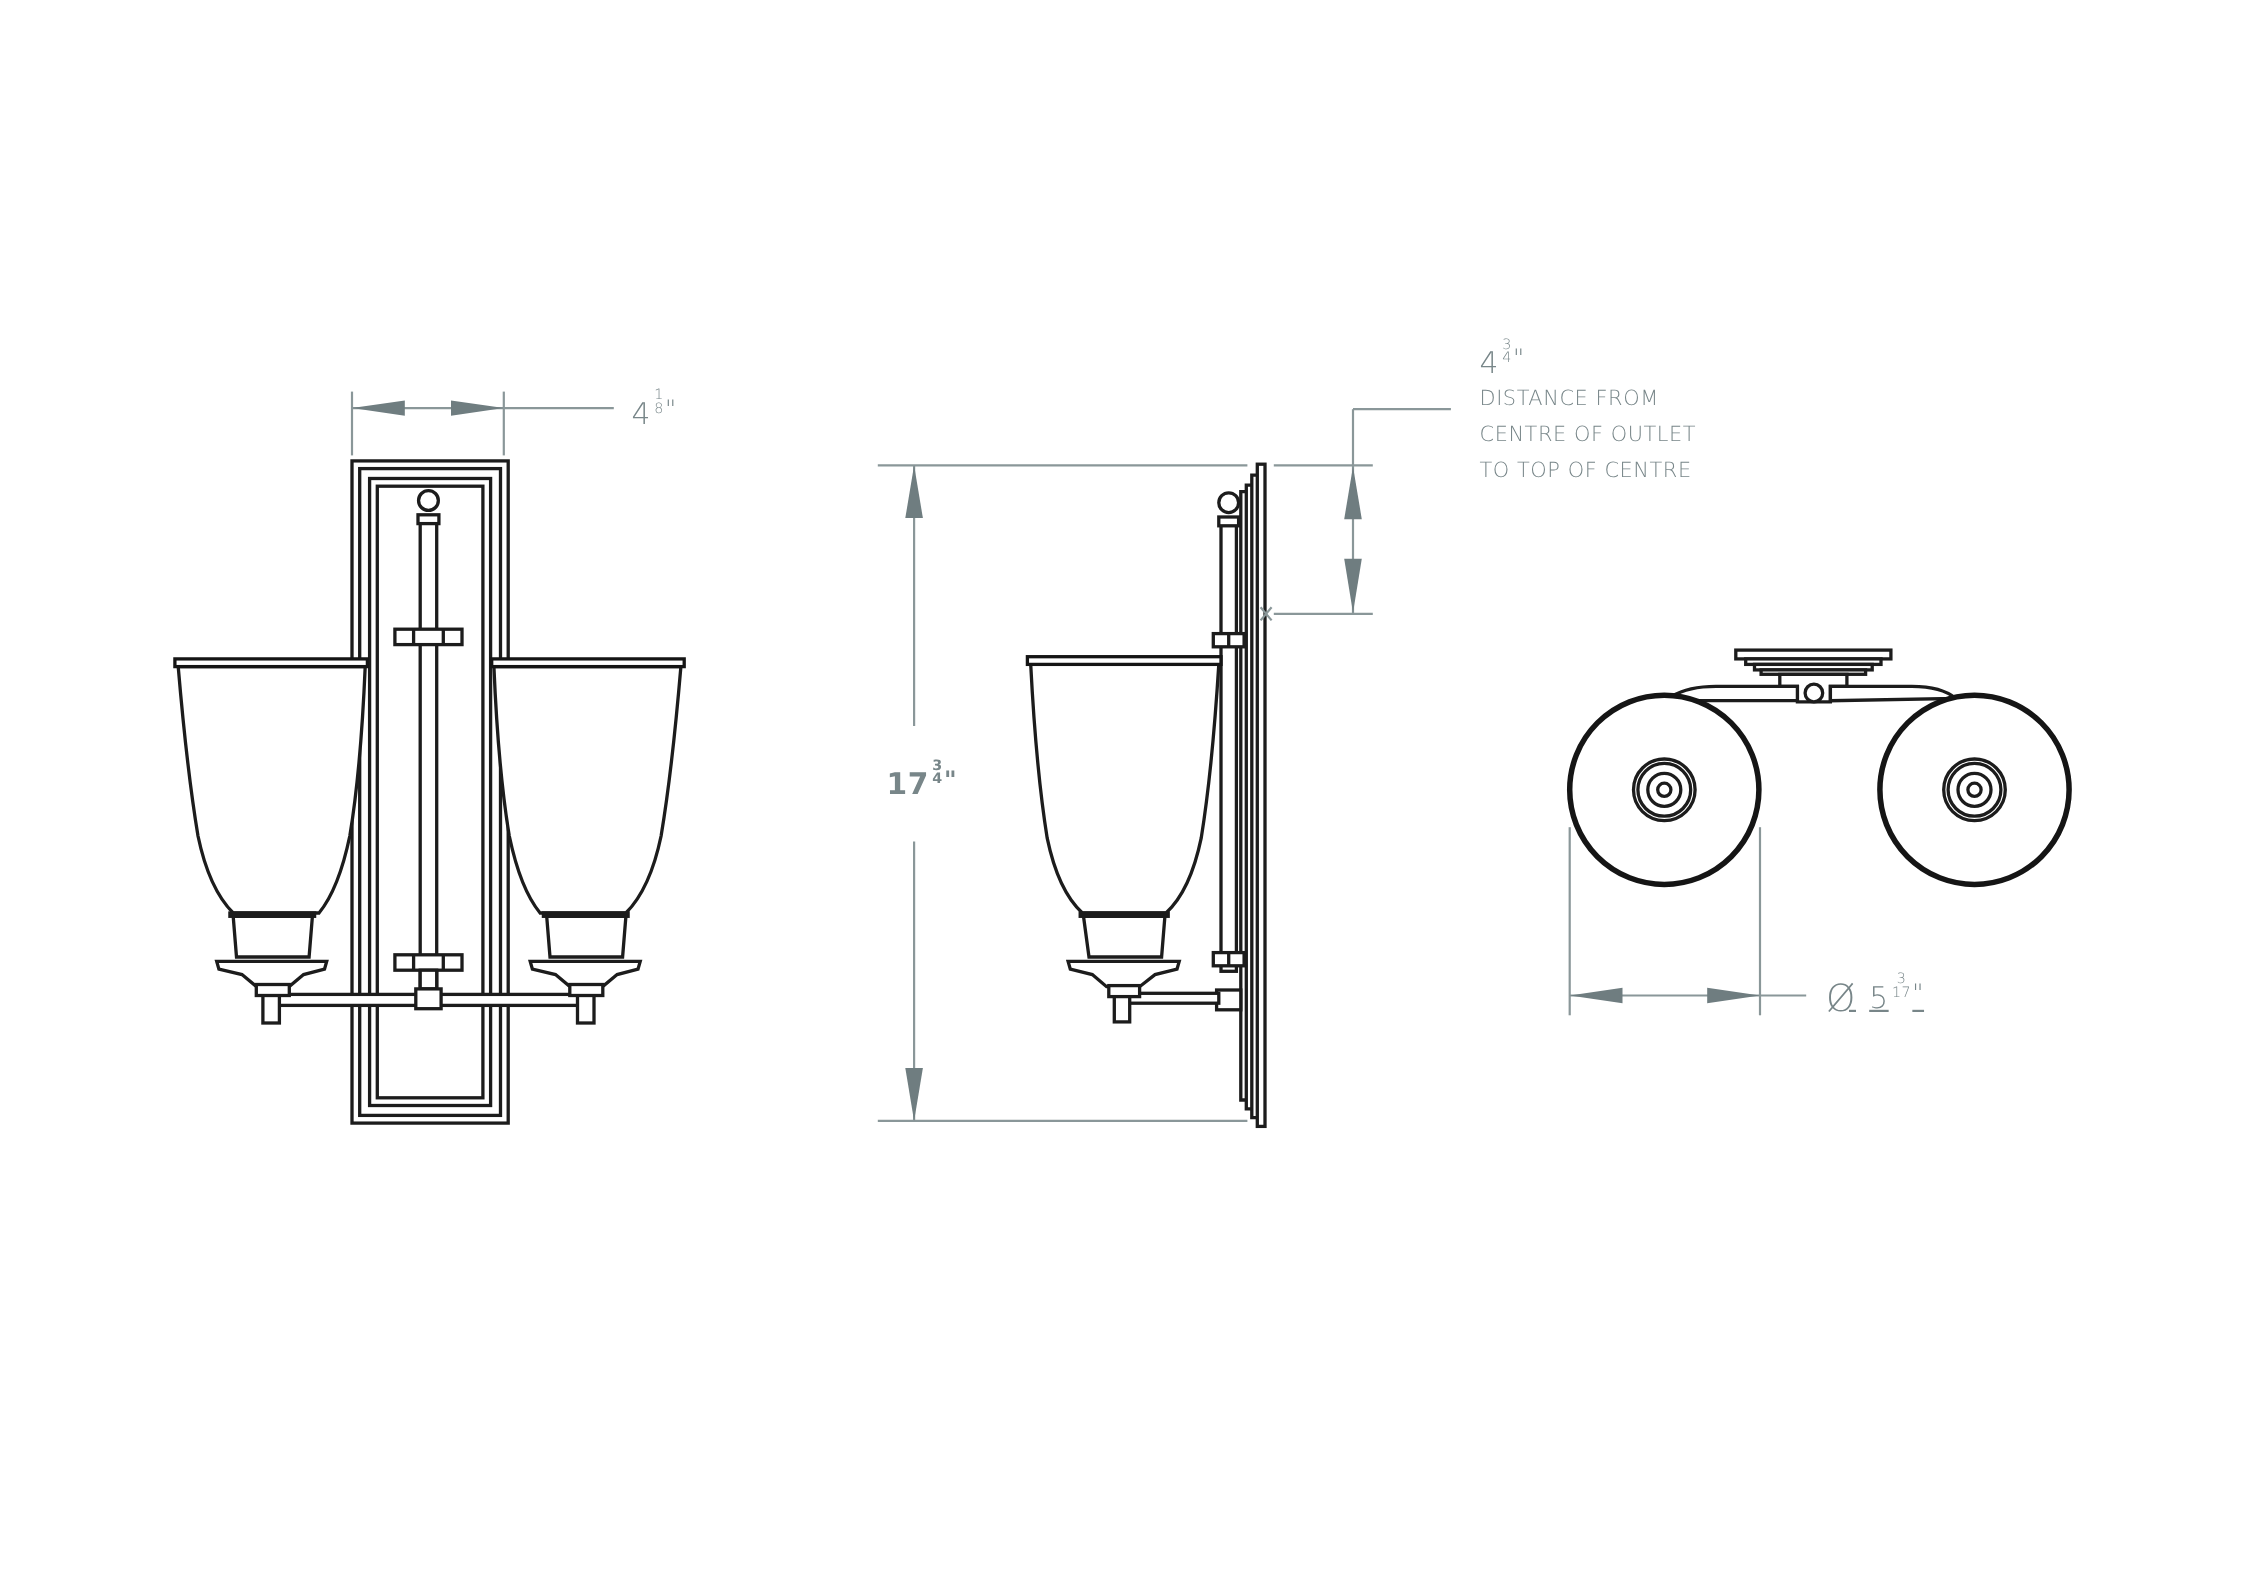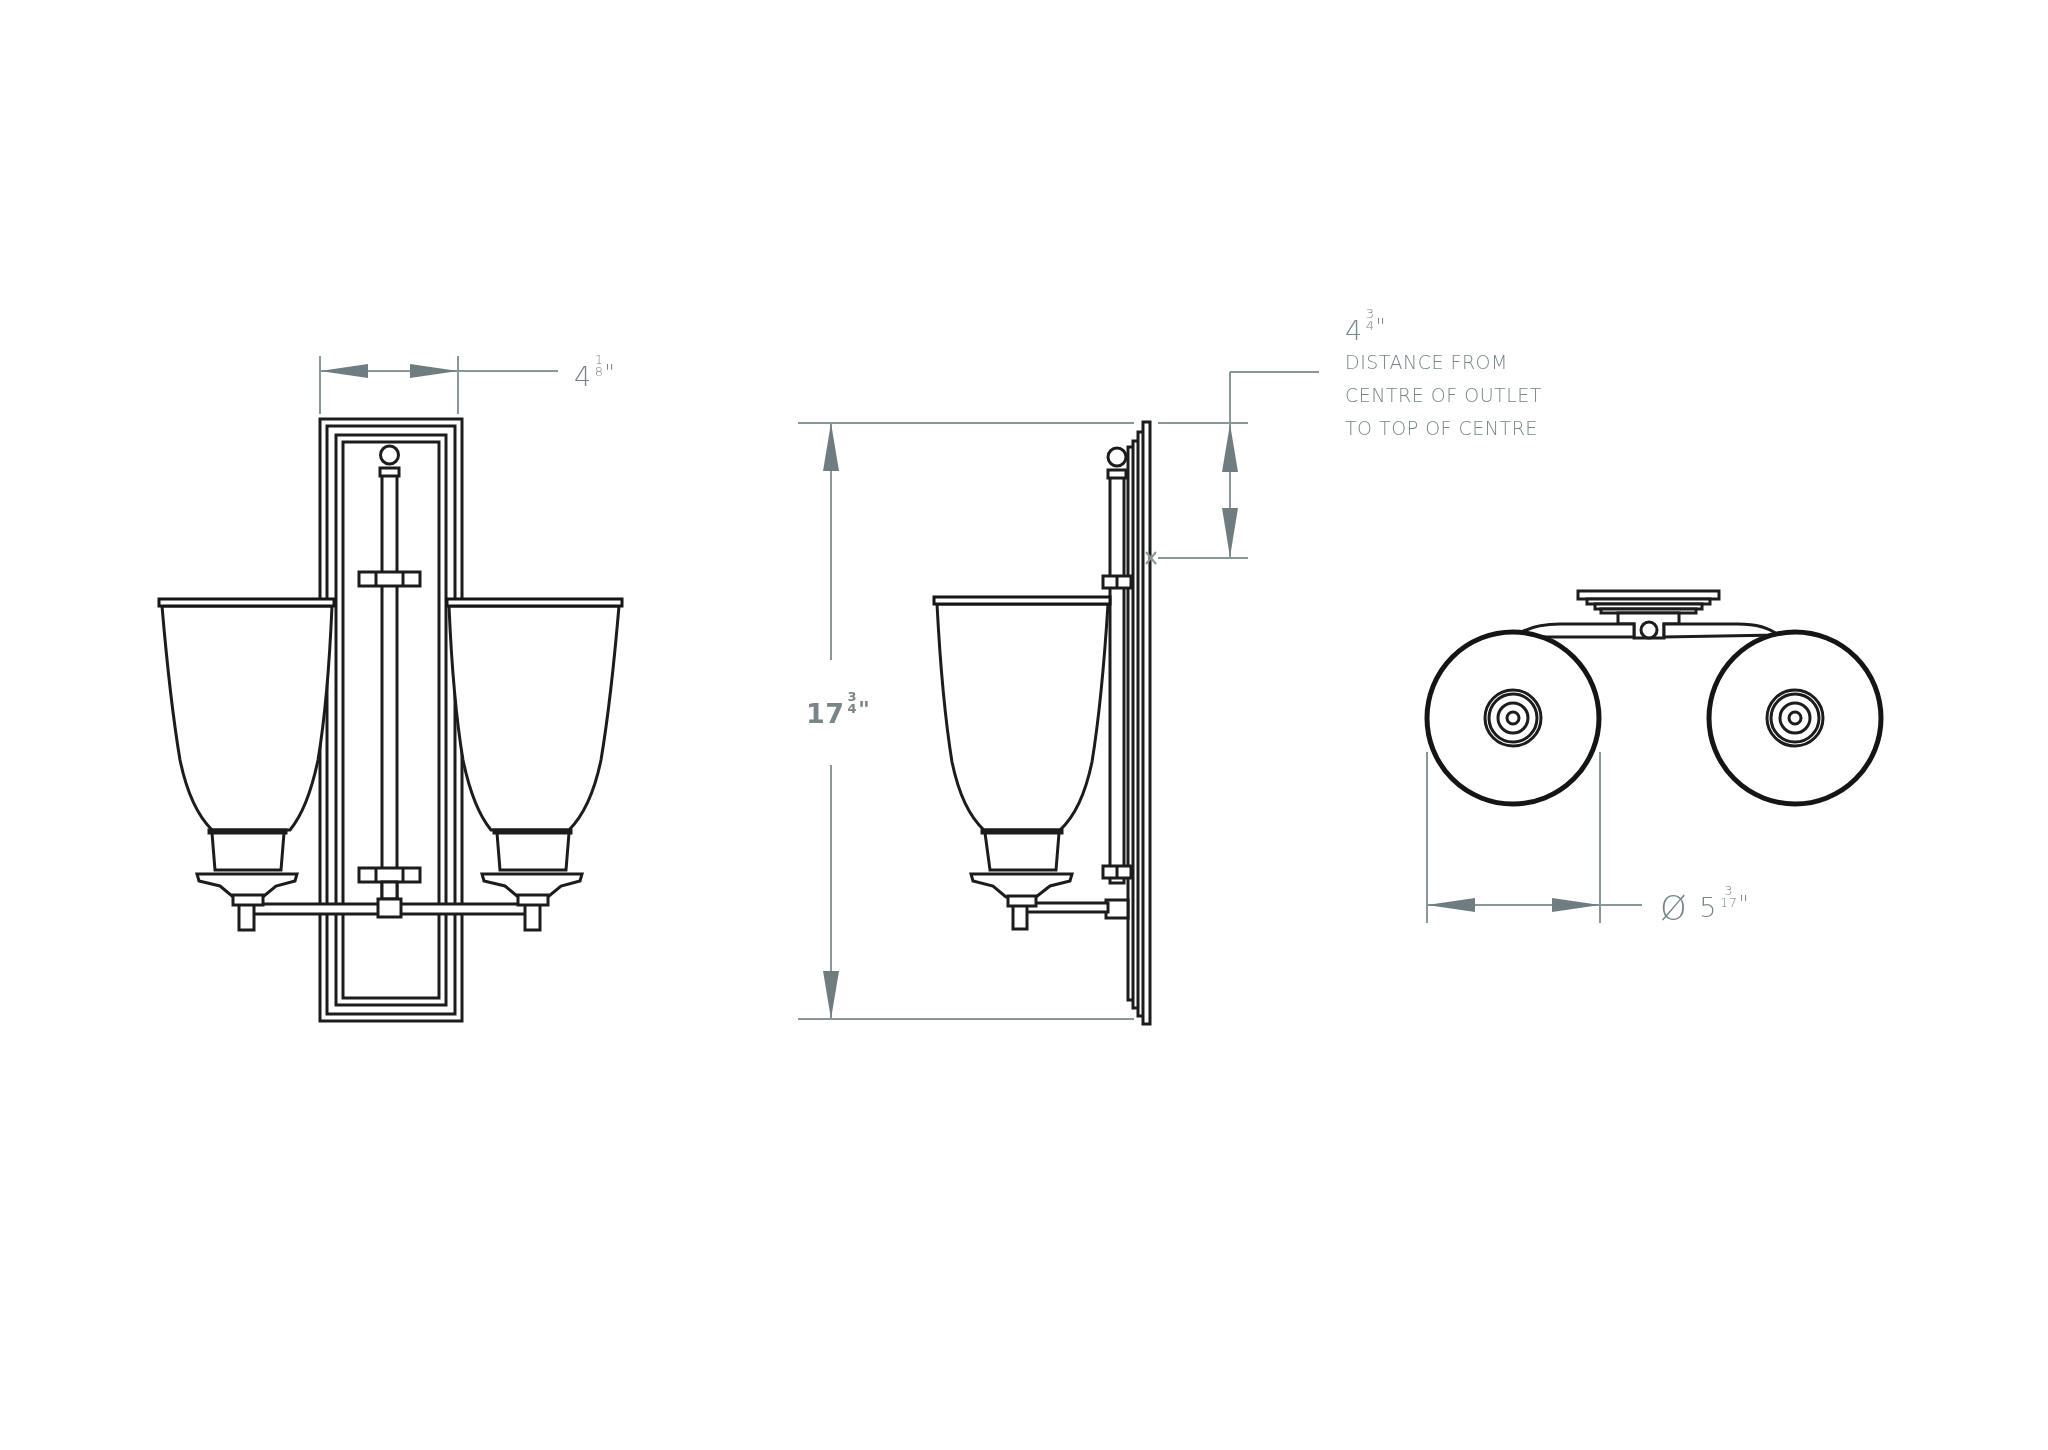--- a/index.html
+++ b/index.html
@@ -185,15 +185,15 @@
 
 <div class="dimtext" style="left:1345px; top:308px;">
   <div class="big" style="line-height:30px;">
     <span>4</span><span class="frac"><span class="num">3</span><span class="den">4</span></span><span class="inch">"</span>
   </div>
   <div class="note">DISTANCE FROM</div>
   <div class="note">CENTRE OF OUTLET</div>
   <div class="note">TO TOP OF CENTRE</div>
 </div>
 
-<div class="dimtext big" style="left:1660px; top:885px;">
+<div class="dimtext big" style="left:1660px; top:885px;text-decoration:underline;">
   <span class="diam">Ø</span><span>5</span><span class="frac"><span class="num">3</span><span class="den">17</span></span><span class="inch">"</span>
 </div>
 
 </body></html>

